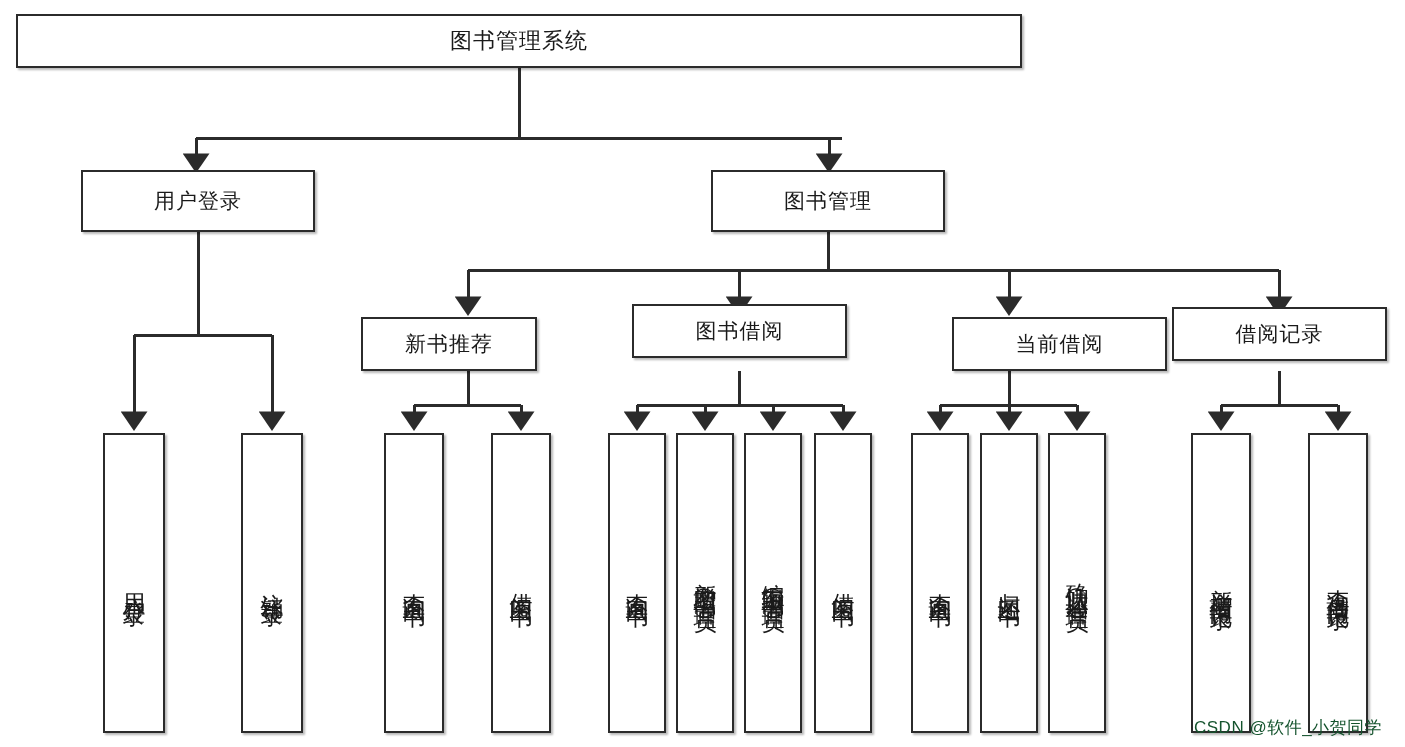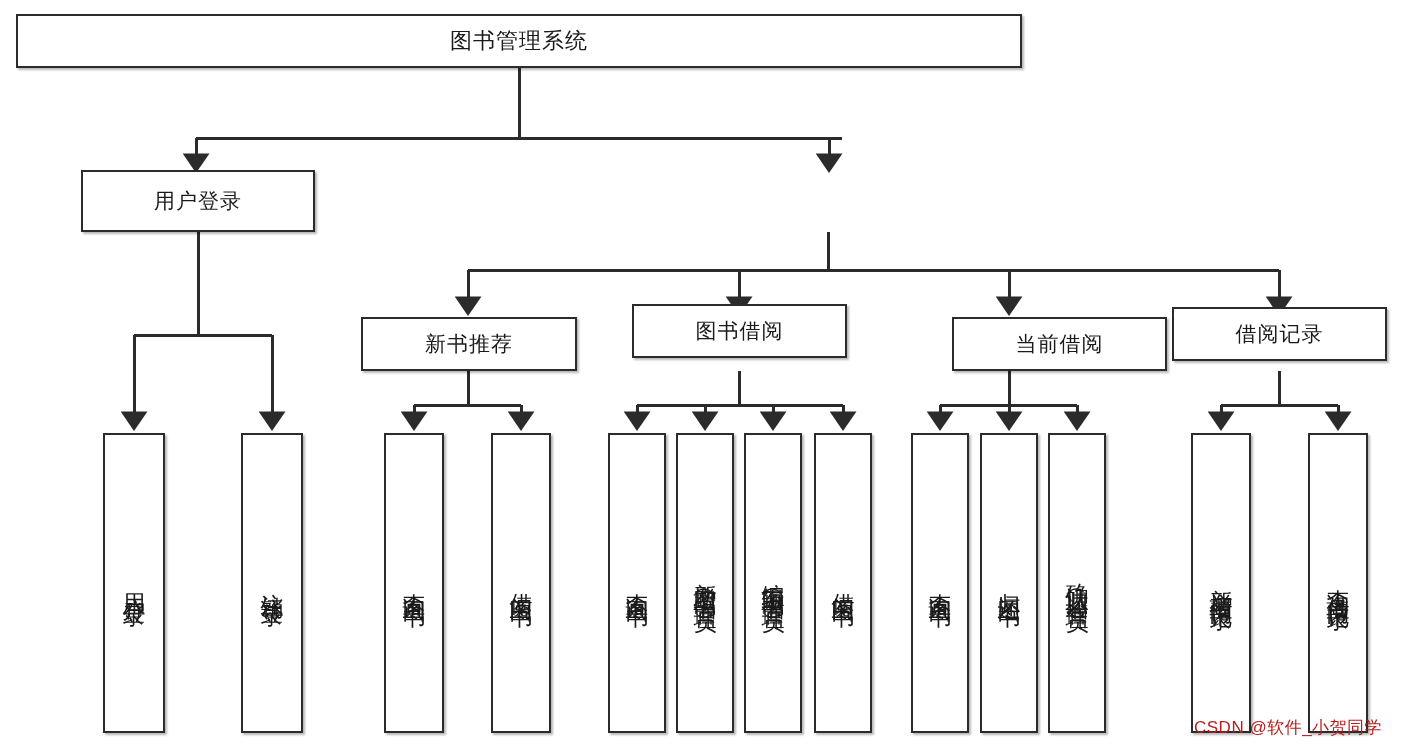--- a/index.html
+++ b/index.html
@@ -64,21 +64,21 @@
     writing-mode: vertical-rl;
     text-orientation: upright;
     font-size: 23px;
     letter-spacing: 4px;
     line-height: 1;
     max-height: 100%;
   }
   .watermark {
     position: absolute;
     font-size: 17px;
-    color: #b91c1c;
+    color: #14532d;
     white-space: nowrap;
     letter-spacing: 0.5px;
     font-family: "Liberation Sans", "DejaVu Sans", sans-serif;
   }
 </style>
 </head>
 <body>
 
 <div id="canvas">
 
@@ -132,22 +132,25 @@
     </g>
   </svg>
 
   <div class="node root horiz" style="left:16px; top:14px; width:1006px; height:54px;">
     <span class="label">图书管理系统</span>
   </div>
 
   <div class="node horiz" style="left:81px; top:170px; width:234px; height:62px;">
     <span class="label">用户登录</span>
   </div>
-
-  <div class="node horiz" style="left:361px; top:317px; width:216px; height:54px;">
+  <div class="node horiz" style="left:711px; top:170px; width:234px; height:62px;">
+    <span class="label">图书管理</span>
+  </div>
+
+  <div class="node horiz" style="left:361px; top:317px; width:176px; height:54px;">
     <span class="label">新书推荐</span>
   </div>
   <div class="node horiz" style="left:632px; top:304px; width:215px; height:54px;">
     <span class="label">图书借阅</span>
   </div>
   <div class="node horiz" style="left:952px; top:317px; width:215px; height:54px;">
     <span class="label">当前借阅</span>
   </div>
   <div class="node horiz" style="left:1172px; top:307px; width:215px; height:54px;">
     <span class="label">借阅记录</span>

